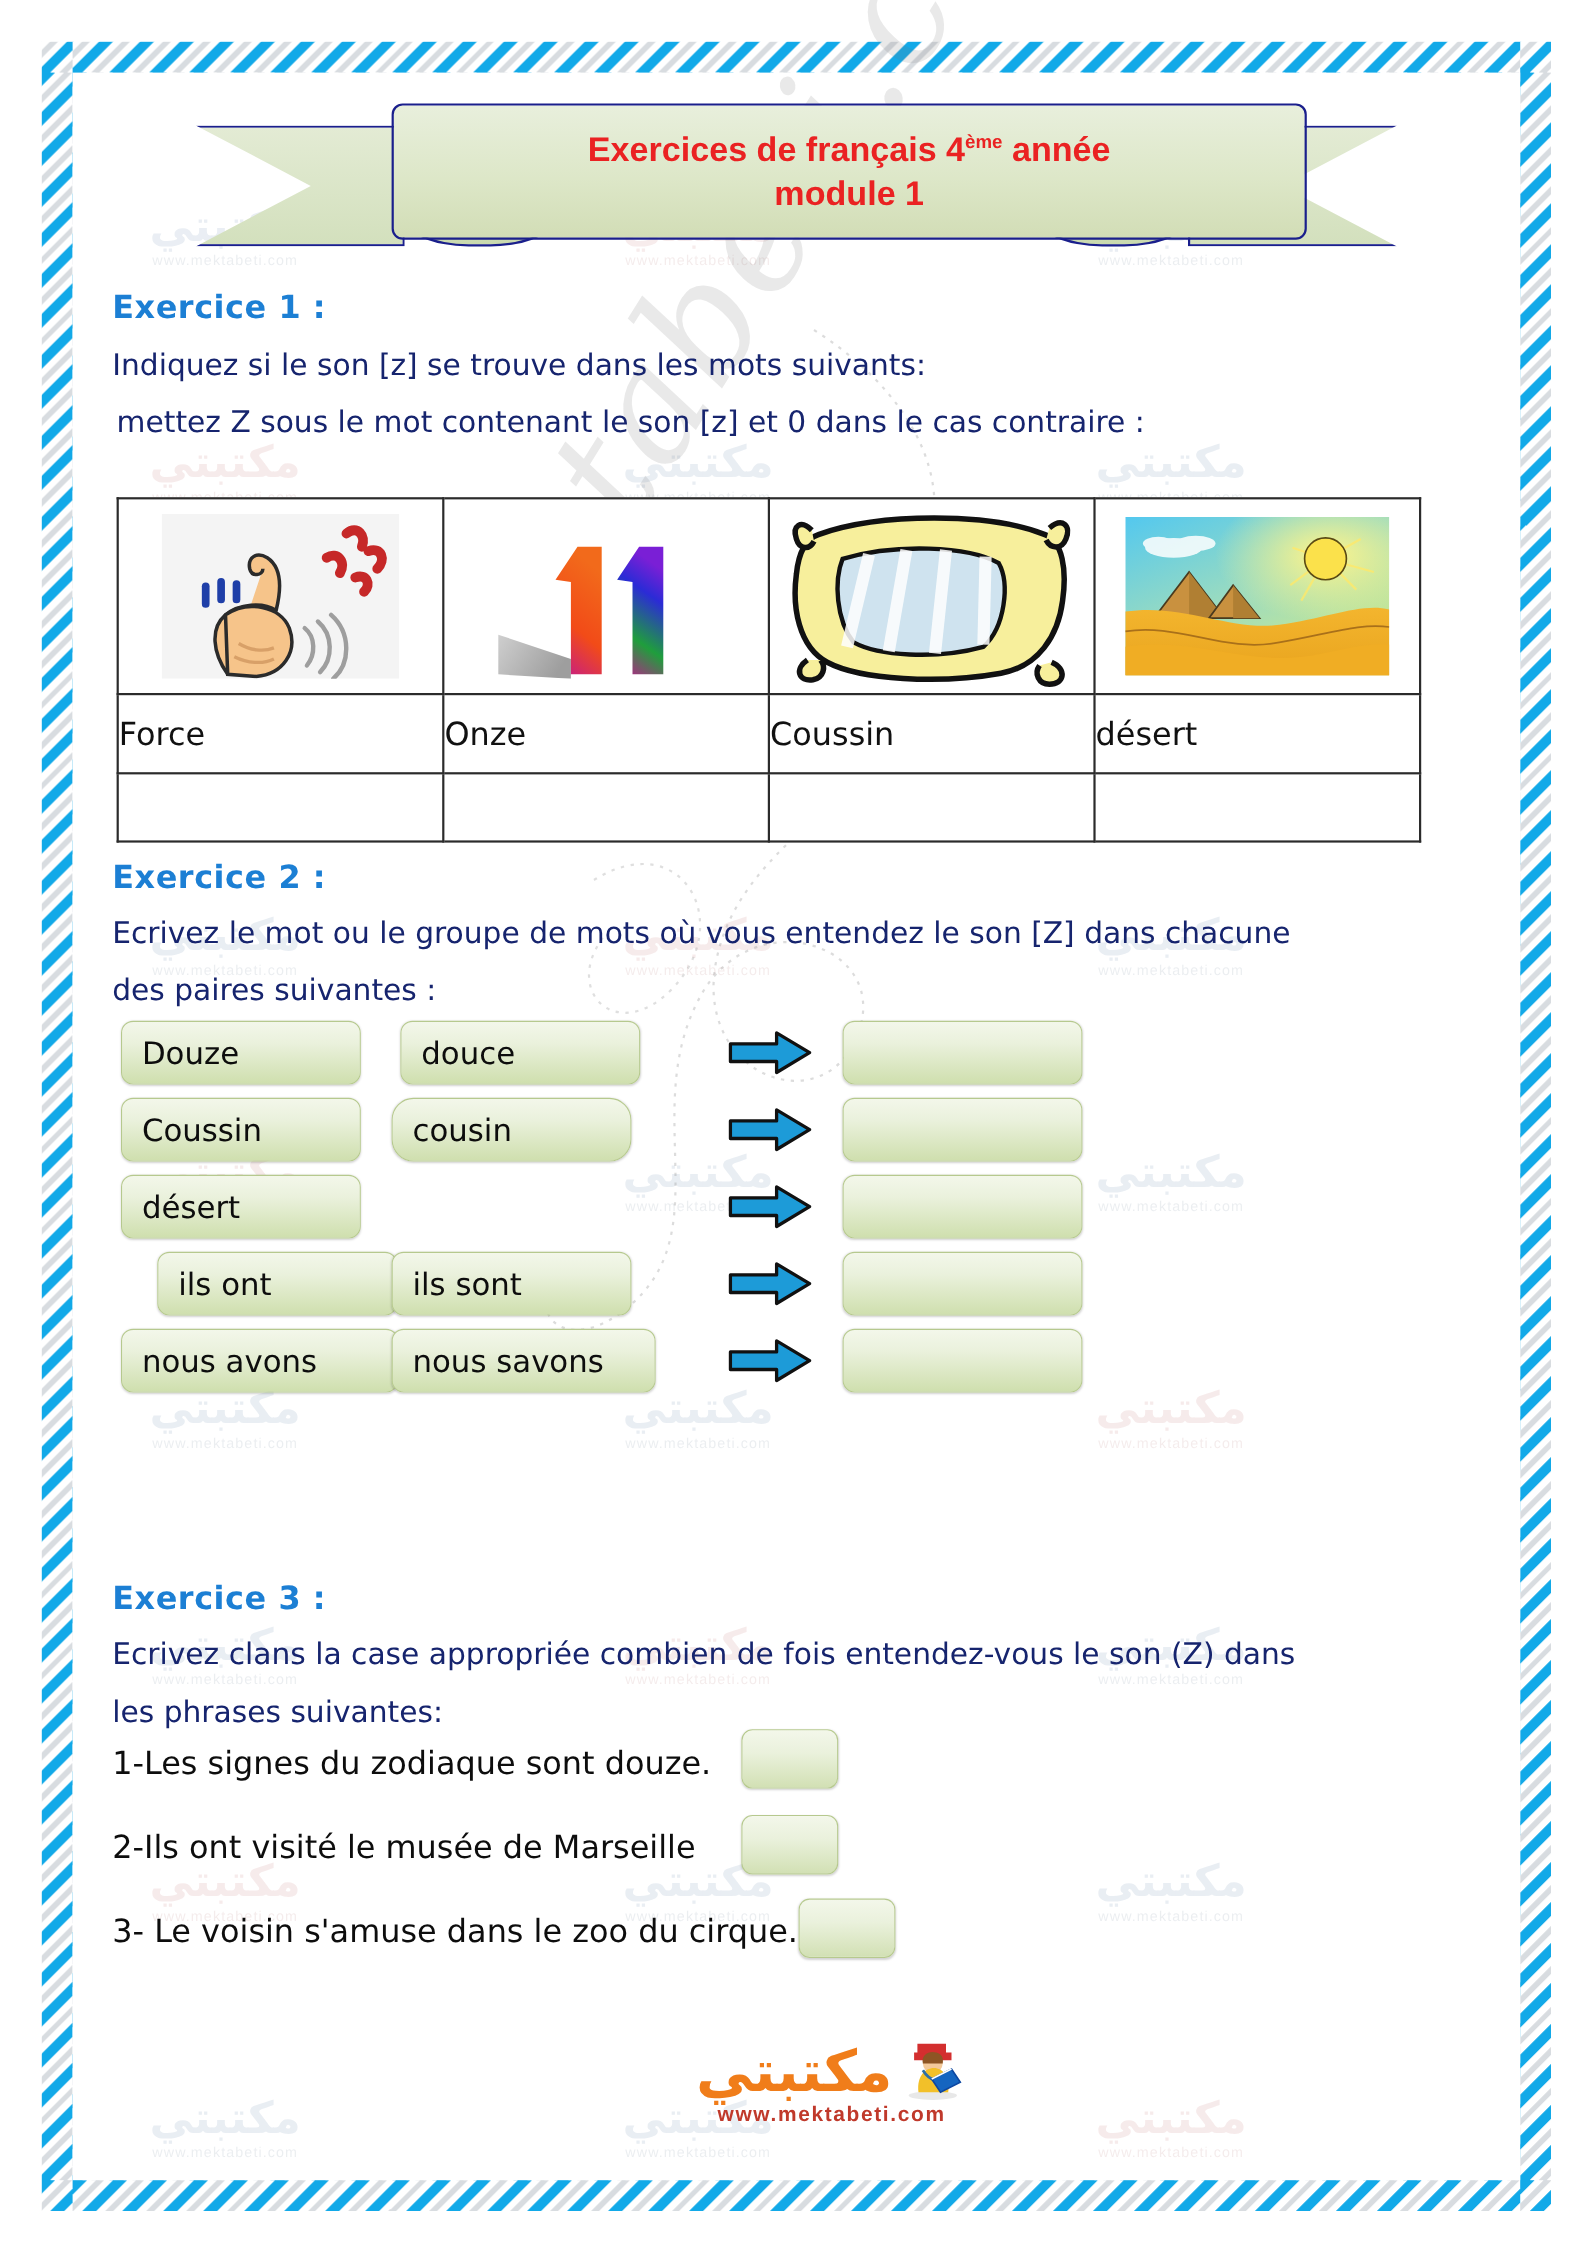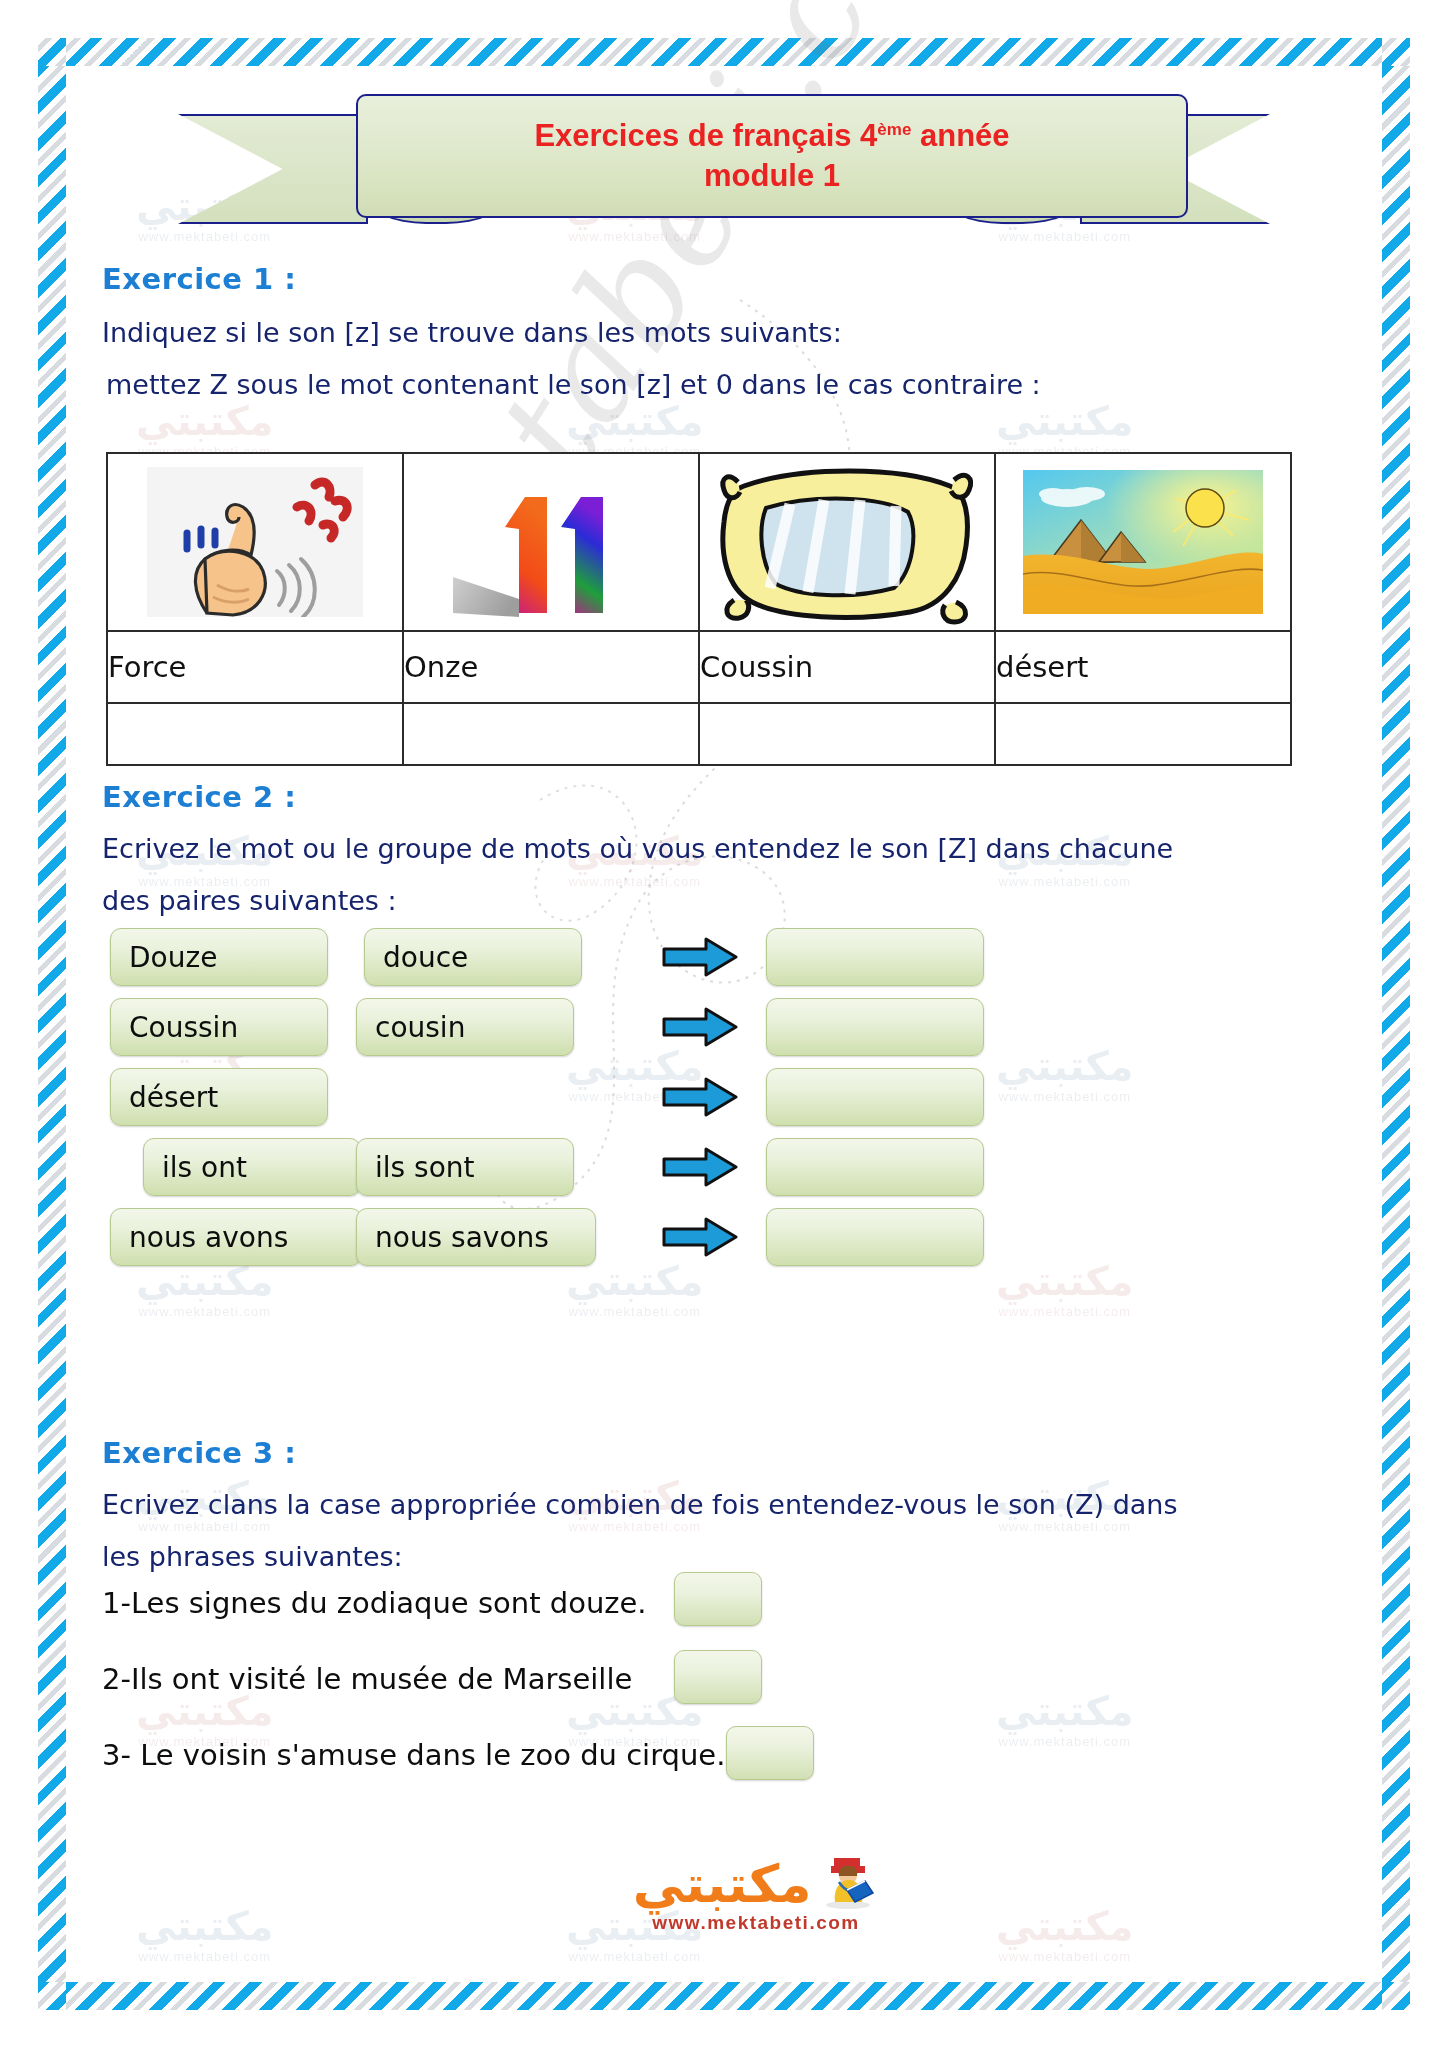--- a/index.html
+++ b/index.html
@@ -574,21 +574,21 @@
     <div class="chip" style="left:298px; width:218px;">douce</div>
     <span style="position:absolute; left:596px; top:9px;">
             <svg class="arrow-ico" viewBox="0 0 76 40">
   <path d="M2 12 H44 V2 L74 20 L44 38 V28 H2 Z" fill="#1d9bd8" stroke="#111" stroke-width="3" stroke-linejoin="round"></path>
 </svg>
           </span>
     <div class="chip empty" style="left:700px; width:218px;"></div>
         </div>
         <div class="pair-row" style="left: 0px; top: 932px; width: 100%;">
     <div class="chip" style="left:44px; width:218px;">Coussin</div>
-    <div class="chip" style="left:290px; width:218px;">cousin</div>
+    <div class="chip" style="left:290px; width:218px;border-radius:20px;">cousin</div>
     <span style="position:absolute; left:596px; top:9px;">
             <svg class="arrow-ico" viewBox="0 0 76 40">
   <path d="M2 12 H44 V2 L74 20 L44 38 V28 H2 Z" fill="#1d9bd8" stroke="#111" stroke-width="3" stroke-linejoin="round"></path>
 </svg>
           </span>
     <div class="chip empty" style="left:700px; width:218px;"></div>
         </div>
         <div class="pair-row" style="left: 0px; top: 1002px; width: 100%;">
     <div class="chip" style="left:44px; width:218px;">désert</div>
     <span style="position:absolute; left:596px; top:9px;">

